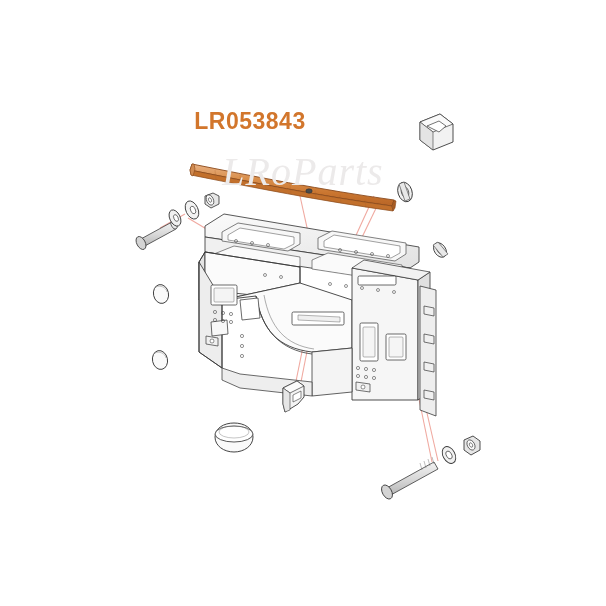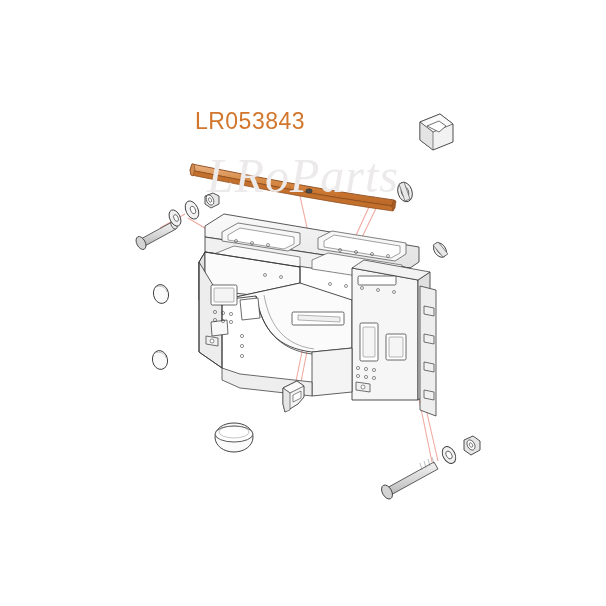--- a/index.html
+++ b/index.html
@@ -26,34 +26,34 @@
     height: 606px;
   }
   .part-number-label {
     position: absolute;
     left: 0;
     top: 108px;
     width: 500px;
     text-align: center;
     font-family: "Liberation Sans", sans-serif;
     font-size: 23px;
-    font-weight: normal;
+    font-weight: bold;
     letter-spacing: 0.5px;
     color: #d2762c;
     user-select: none;
   }
   .watermark {
     position: absolute;
     left: 0;
     top: 148px;
     width: 606px;
     text-align: center;
     font-family: "Liberation Serif", serif;
     font-style: italic;
-    font-size: 48px;
+    font-size: 40px;
     color: #eceaea;
     letter-spacing: 1px;
     user-select: none;
     pointer-events: none;
   }
 </style>
 </head>
 <body>
 
 <div id="stage">

